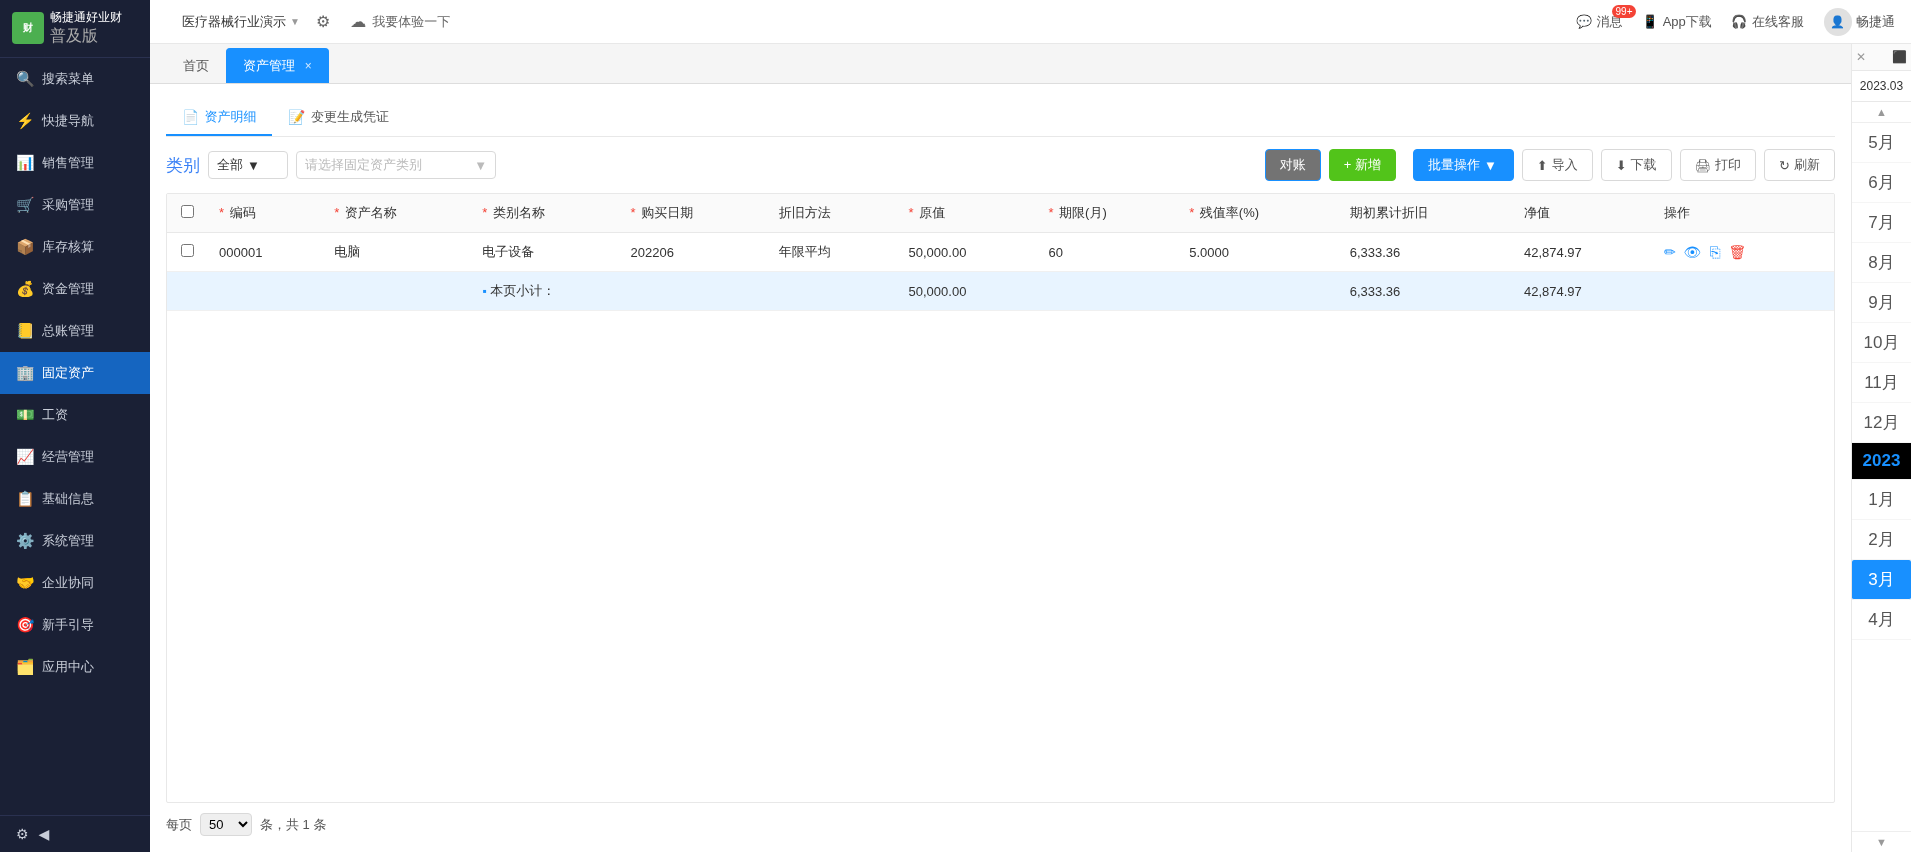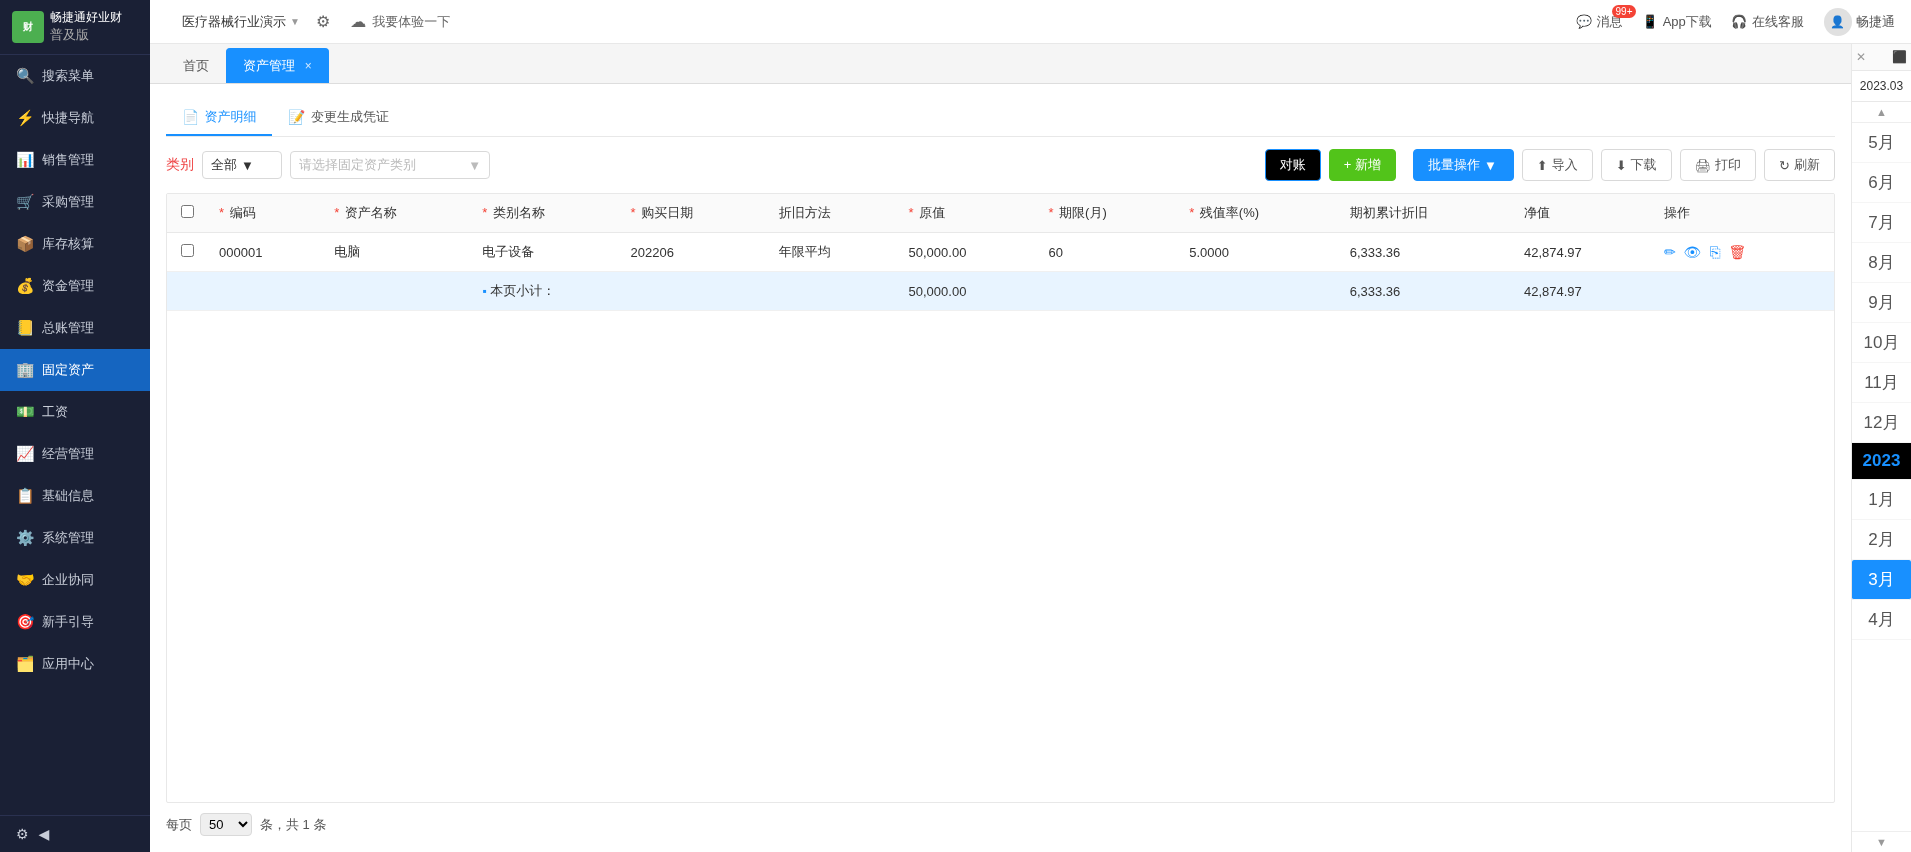--- a/index.html
+++ b/index.html
@@ -24,21 +24,21 @@
     }
     .sidebar-logo-icon {
       width: 32px;
       height: 32px;
       background: #4CAF50;
       border-radius: 4px;
       display: flex; align-items: center; justify-content: center;
       color: white; font-size: 10px; font-weight: bold;
     }
     .sidebar-logo-text { color: white; font-size: 12px; line-height: 1.3; }
-    .sidebar-logo-sub { color: #aaa; font-size: 13px; }
+    .sidebar-logo-sub { color: #aaa; font-size: 16px; }
     .sidebar-scroll { flex: 1; overflow-y: auto; }
     .sidebar-scroll::-webkit-scrollbar { width: 3px; }
     .sidebar-scroll::-webkit-scrollbar-thumb { background: #444; }
     .sidebar-item {
       display: flex;
       align-items: center;
       gap: 8px;
       padding: 12px 16px;
       color: #c8cdd8;
       cursor: pointer;
@@ -219,21 +219,21 @@
       gap: 8px;
       margin-bottom: 12px;
       justify-content: flex-end;
     }
     .filter-area {
       display: flex;
       align-items: center;
       gap: 8px;
       margin-right: auto;
     }
-    .filter-label { color: #ef4444; font-size: 14px; }
+    .filter-label { color: #3b82f6; font-size: 17px; }
     .filter-select {
       display: flex;
       align-items: center;
       border: 1px solid #d9d9d9;
       border-radius: 4px;
       padding: 4px 8px;
       cursor: pointer;
       background: white;
       gap: 4px;
       min-width: 80px;
@@ -249,21 +249,21 @@
       border: 1px solid #d9d9d9;
       cursor: pointer;
       font-size: 13px;
       background: white;
       color: #555;
       display: flex;
       align-items: center;
       gap: 4px;
     }
     .btn-primary {
-      background: #000000;
+      background: #737373;
       color: white;
       border-color: #1890ff;
     }
     .btn-green {
       background: #52c41a;
       color: white;
       border-color: #52c41a;
     }
     .btn-dropdown {
       background: #1890ff;

